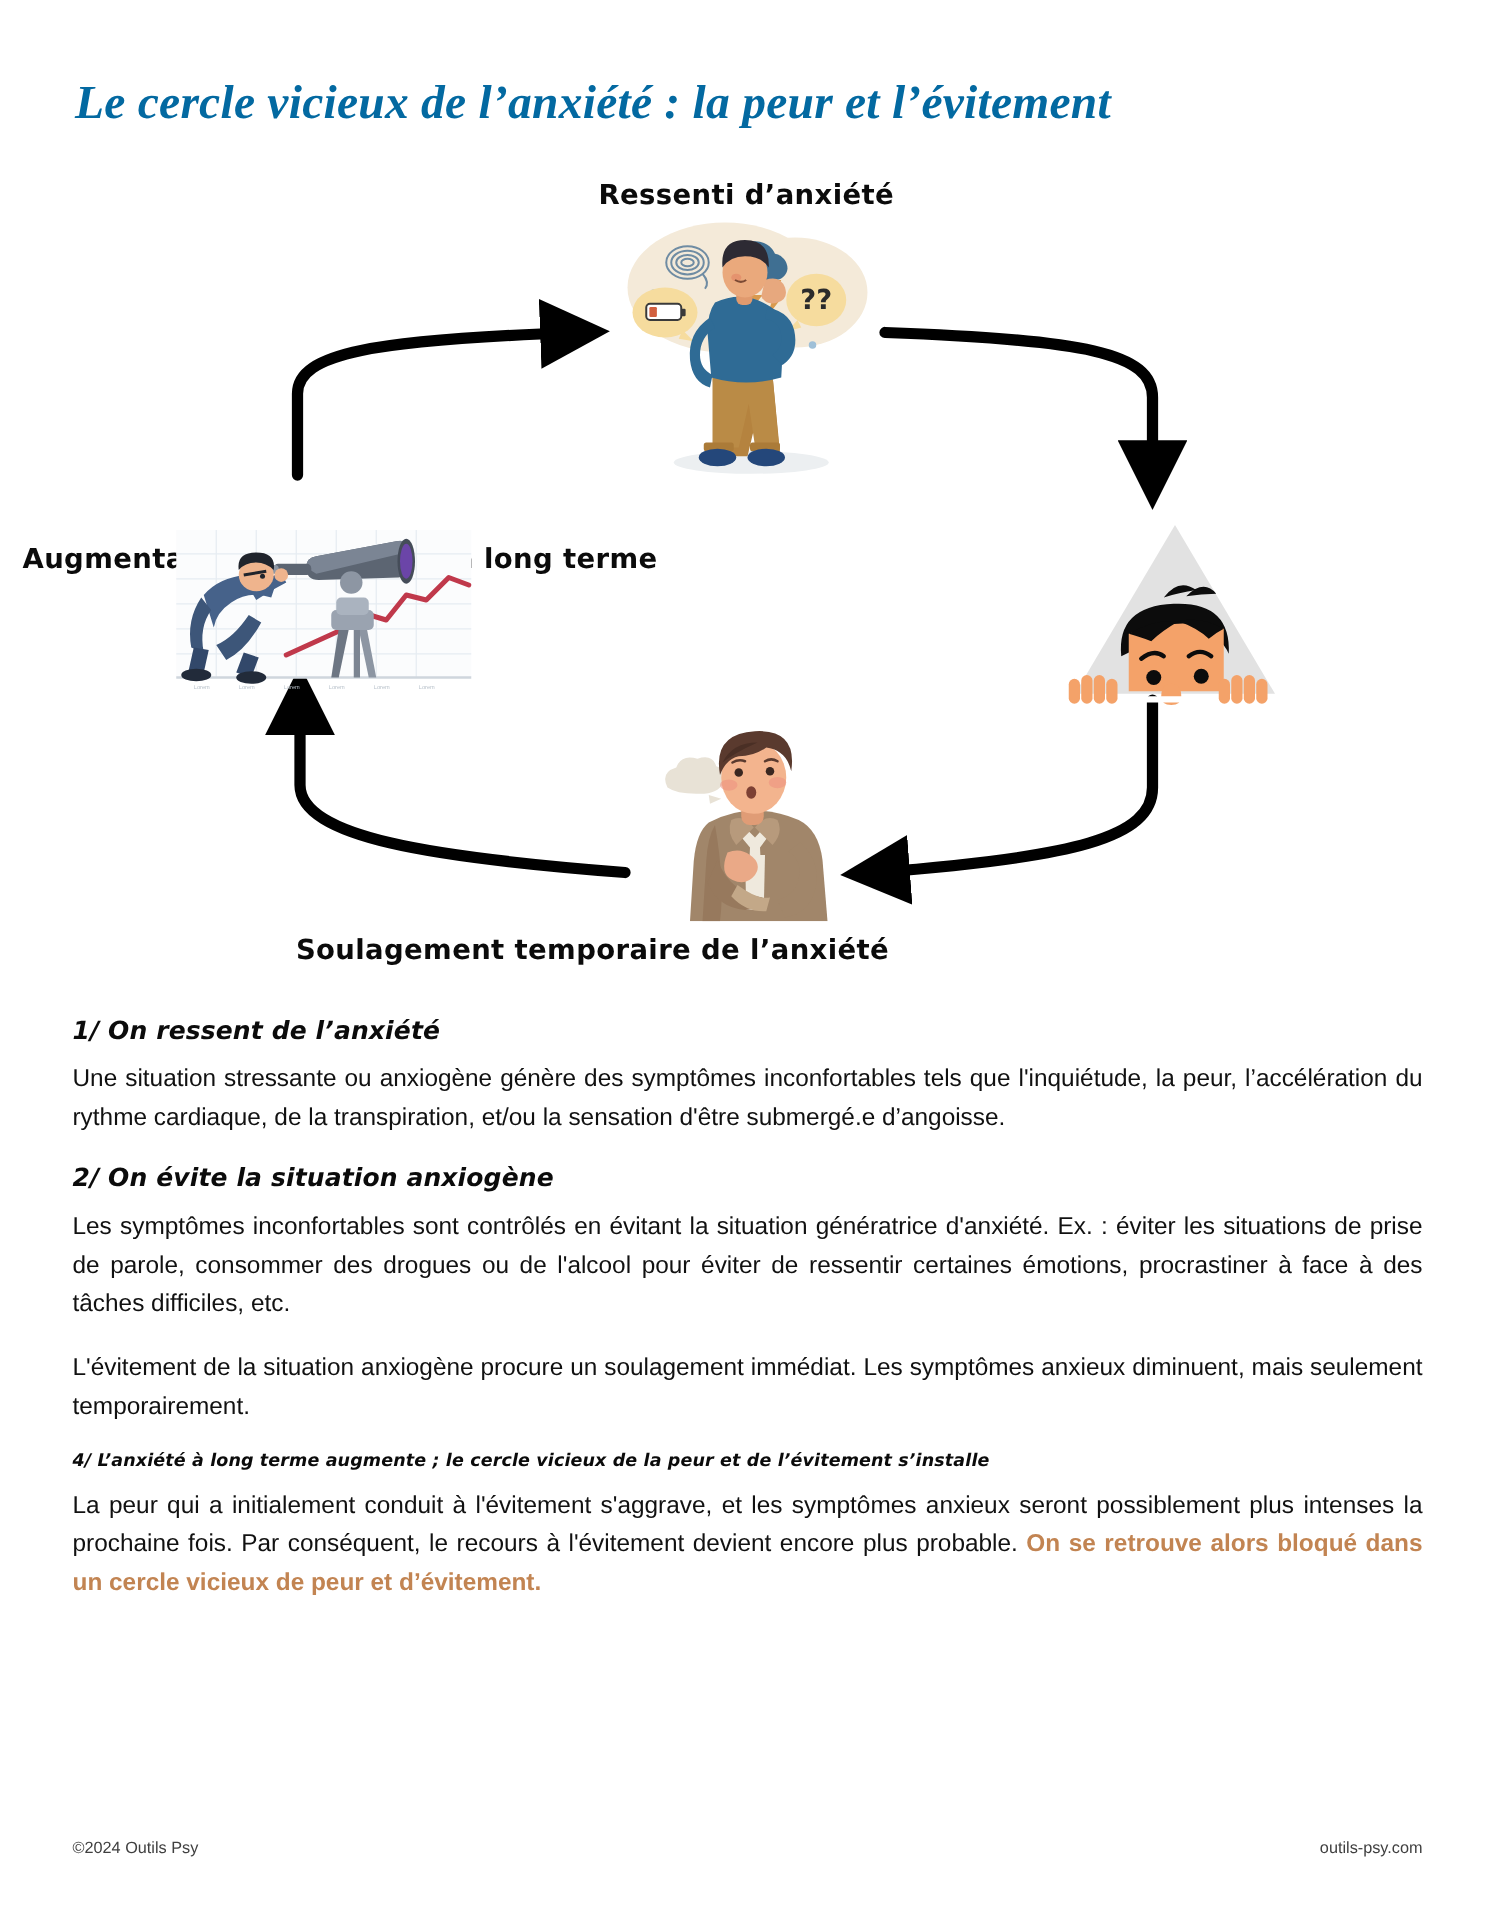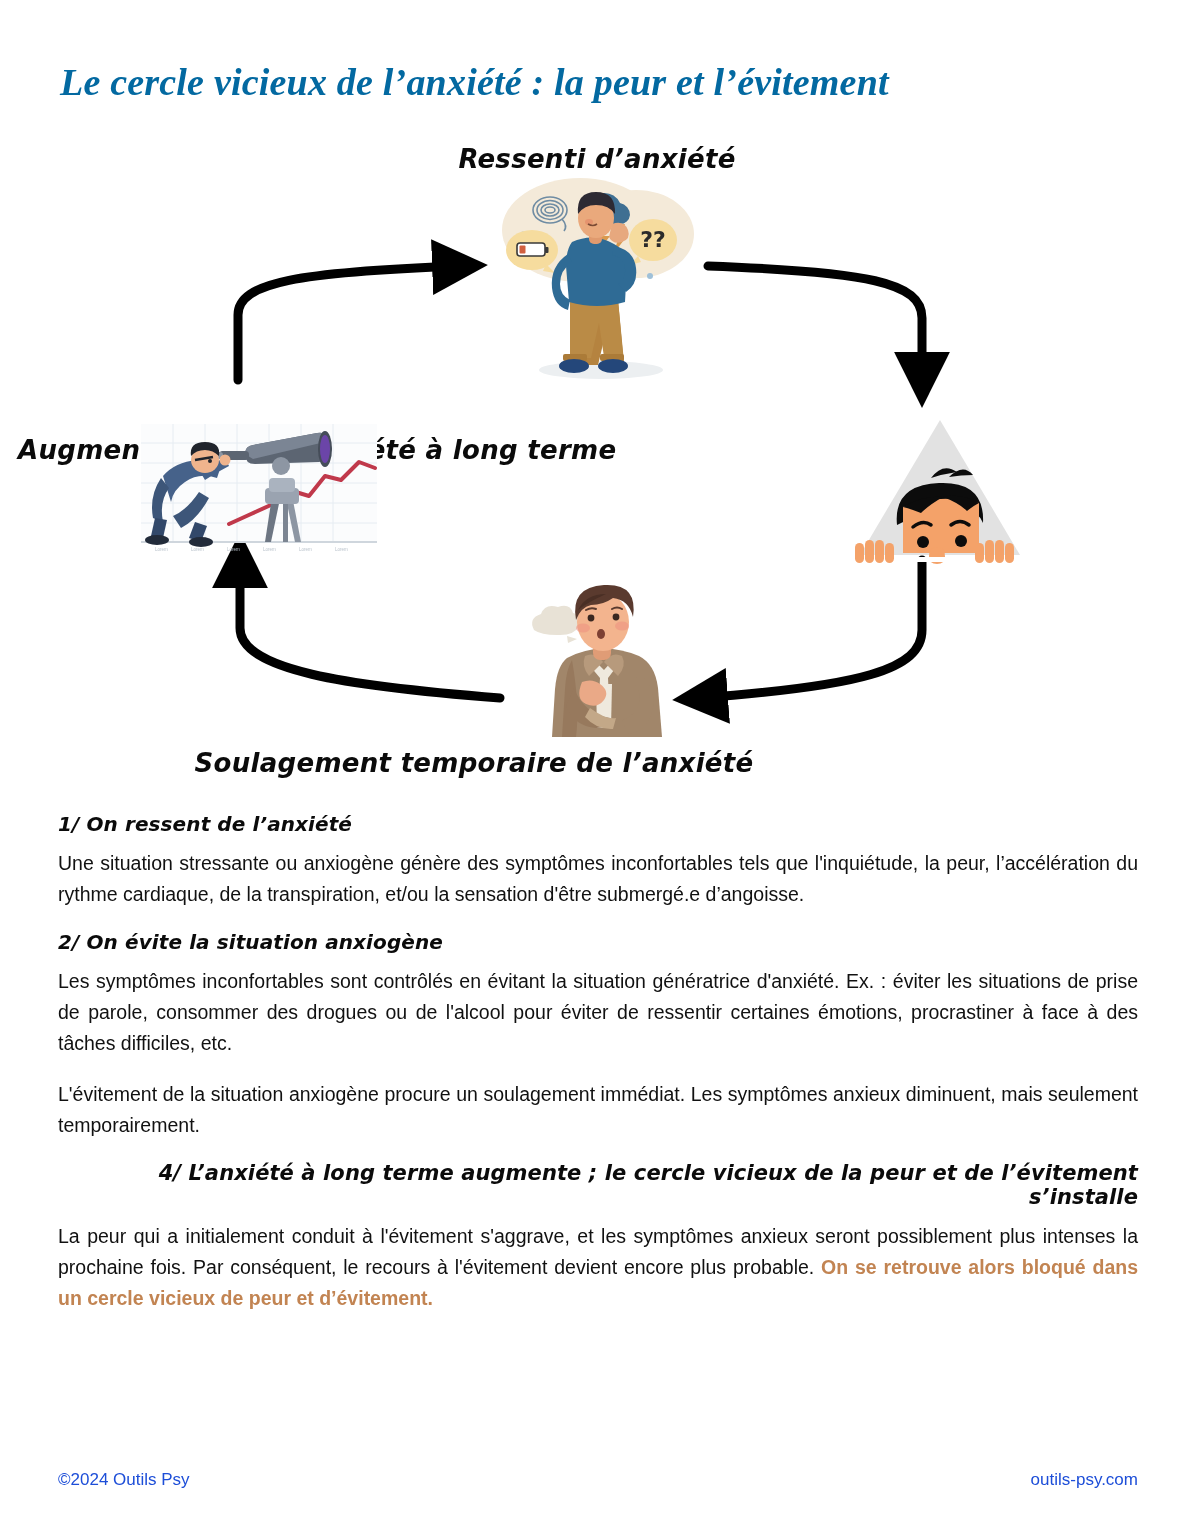--- a/index.html
+++ b/index.html
@@ -24,22 +24,22 @@
     letter-spacing:0.2px;
     color:#0369a1;
     white-space:nowrap;
   }
 
   
   .cycle{position:absolute;left:0;top:130px;width:1194px;height:660px;}
   .cyc-label{
     position:absolute;
     font-family:"DejaVu Sans", sans-serif;
-    font-weight:700;font-style:italic;
-    font-size:26px;
+    font-weight:700;
+    font-size:22px;
     color:#0b0b0b;
     white-space:nowrap;
     letter-spacing:0.3px;
   }
   #lbl-top{left:0;top:14px;width:1194px;text-align:center;}
   #lbl-right{left:722px;top:257px;}
   #lbl-left{left:18px;top:257px;margin-top:48px;}
   #lbl-bottom{left:0;top:618px;width:948px;text-align:center;}
 
   .arrows{position:absolute;left:0;top:0;width:1194px;height:660px;}
@@ -48,34 +48,34 @@
 
   
   .sections{position:absolute;left:58px;top:812px;width:1080px;}
   .sec{margin-bottom:20px;}
   .sec-h{
     font-family:"DejaVu Sans", sans-serif;
     font-weight:700;font-style:italic;
     font-size:20px;color:#0b0b0b;
     margin-bottom:12px;letter-spacing:0.1px;
   }
-  .sec-h.small{font-size:21px;text-align:right;}
+  .sec-h.small{font-size:14px;}
   .sec-p{
     font-family:"Liberation Sans", sans-serif;
     font-size:19.5px;
     line-height:31px;
     text-align:justify;
     color:#111111;
   }
   .hl{color:#c28452;font-weight:700;}
 
   
   .footer{position:absolute;left:58px;top:1470px;width:1080px;
     display:flex;justify-content:space-between;align-items:center;
-    color:#1d4ed8;font-size:17px;font-family:"Liberation Sans",sans-serif;}
+    color:#404040;font-size:13px;font-family:"Liberation Sans",sans-serif;}
 </style>
 </head>
 <body>
 
 <div class="page">
 
   <div class="title">Le cercle vicieux de l’anxiété : la peur et l’évitement</div>
 
   <div class="cycle">
 

